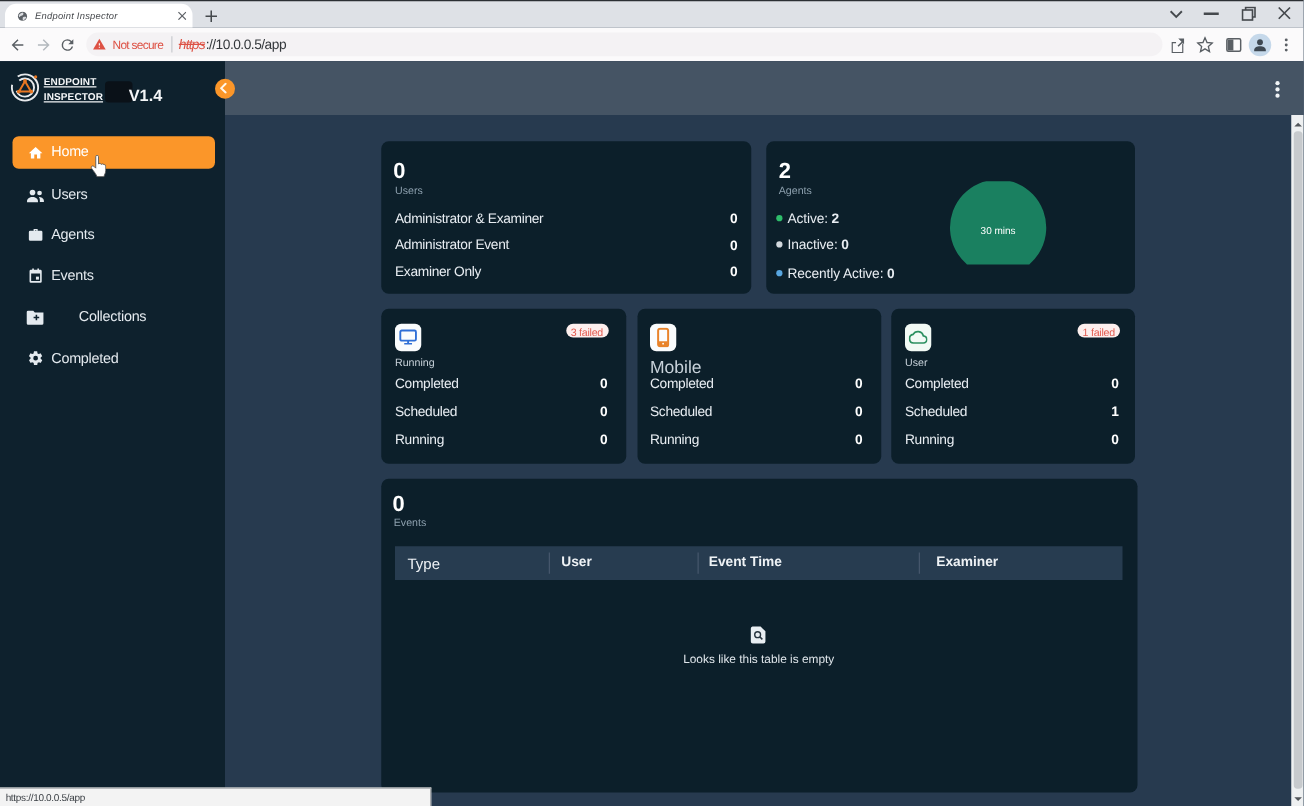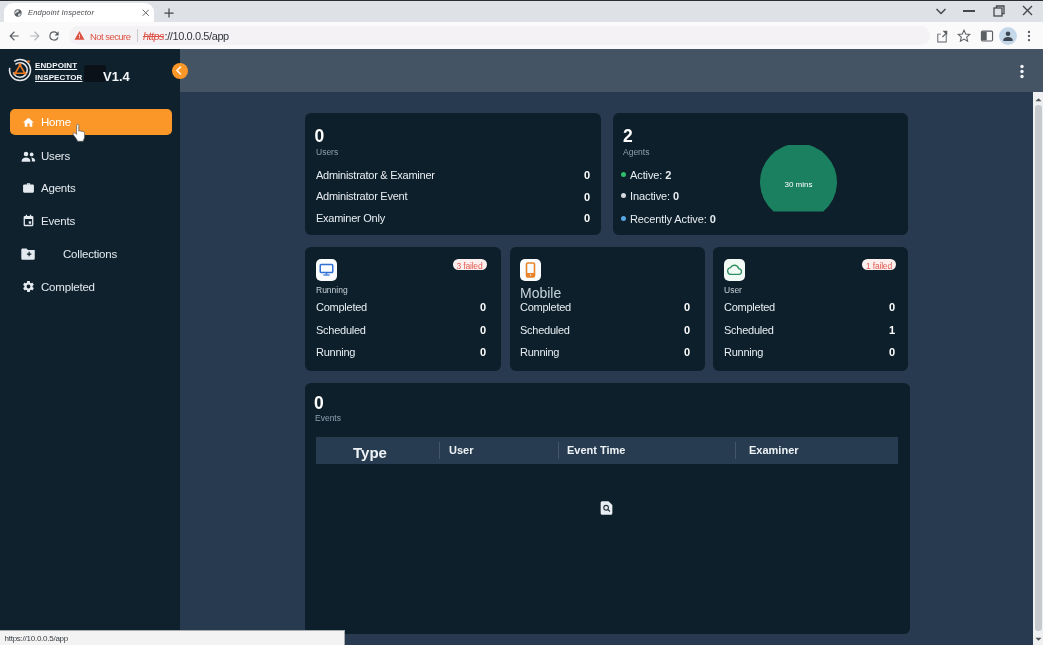--- a/index.html
+++ b/index.html
@@ -229,33 +229,34 @@
   <div class="abs" style="left:889px;top:301px;font-size:11px;font-weight:bold;color:#ffffff;">0</div>
   <div class="abs" style="left:724px;top:323.5px;font-size:11px;letter-spacing:-0.25px;color:#e8edf2;">Scheduled</div>
   <div class="abs" style="left:889px;top:324px;font-size:11px;font-weight:bold;color:#ffffff;">1</div>
   <div class="abs" style="left:724px;top:345.5px;font-size:11px;letter-spacing:-0.25px;color:#e8edf2;">Running</div>
   <div class="abs" style="left:889px;top:346px;font-size:11px;font-weight:bold;color:#ffffff;">0</div>
 
   <div class="abs" style="left:305px;top:383px;width:604.5px;height:251px;background:#0c1f2a;border-radius:6px;"></div>
   <div class="abs" style="left:314px;top:392.5px;font-size:17.5px;font-weight:bold;color:#ffffff;">0</div>
   <div class="abs" style="left:315px;top:413px;font-size:8.5px;color:#8da0ae;">Events</div>
   <div class="abs" style="left:316px;top:437px;width:582px;height:27px;background:#273c50;"></div>
-  <div class="abs" style="left:326px;top:444px;font-size:15px;font-weight:bold;color:#eef2f5;margin-left:27px;">Type</div>
+  <div class="abs" style="left:326px;top:444px;font-size:12px;font-weight:normal;color:#eef2f5;">Type</div>
   <div class="abs" style="left:449px;top:444px;font-size:11px;font-weight:bold;color:#eef2f5;">User</div>
   <div class="abs" style="left:567px;top:444px;font-size:11px;font-weight:bold;color:#eef2f5;">Event Time</div>
   <div class="abs" style="left:749px;top:444px;font-size:11px;font-weight:bold;color:#eef2f5;">Examiner</div>
   <div class="abs" style="left:439px;top:442px;width:1px;height:17px;background:#45566b;"></div>
   <div class="abs" style="left:558px;top:442px;width:1px;height:17px;background:#45566b;"></div>
   <div class="abs" style="left:735px;top:442px;width:1px;height:17px;background:#45566b;"></div>
 
   <svg class="abs" style="left:600px;top:500px;" width="13" height="16" viewBox="0 0 20 22">
     <path d="M3 0.5h10l6 6V19a2.5 2.5 0 0 1-2.5 2.5h-13A2.5 2.5 0 0 1 1 19V3A2.5 2.5 0 0 1 3 0.5z" fill="#e9eef2"></path>
     <circle cx="9.4" cy="10.6" r="3.6" fill="none" stroke="#25323c" stroke-width="1.7"></circle>
     <path d="M12 13.2l3.2 3.2" stroke="#25323c" stroke-width="1.8"></path>
   </svg>
+  <div class="abs" style="left:457px;top:521.5px;width:300px;text-align:center;font-size:9.5px;color:#dfe5ea;">Looks like this table is empty</div>
 
   <div class="abs" style="left:1033px;top:92px;width:10px;height:553px;background:#eef0f1;"></div>
   <svg class="abs" style="left:1035px;top:97px;" width="7" height="5" viewBox="0 0 8 5">
     <path d="M0.5 4.5 L4 1 L7.5 4.5 Z" fill="#52565a"></path>
   </svg>
   <div class="abs" style="left:1034.5px;top:105px;width:7px;height:526px;background:#c7cacd;border-radius:3px;"></div>
   <svg class="abs" style="left:1035px;top:637px;" width="7" height="5" viewBox="0 0 8 5">
     <path d="M0.5 0.5 L4 4 L7.5 0.5 Z" fill="#52565a"></path>
   </svg>
 

